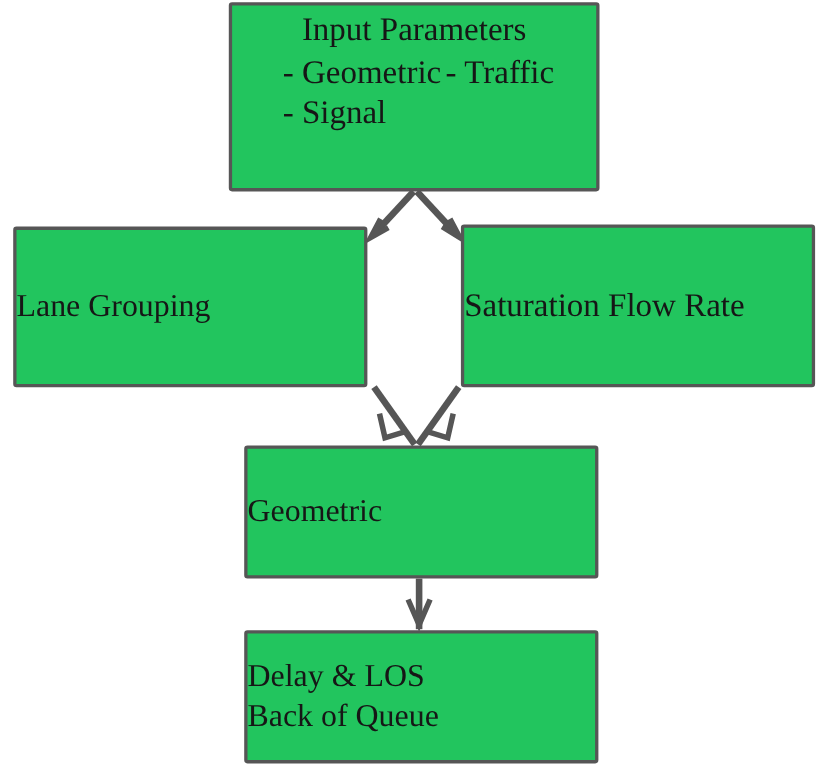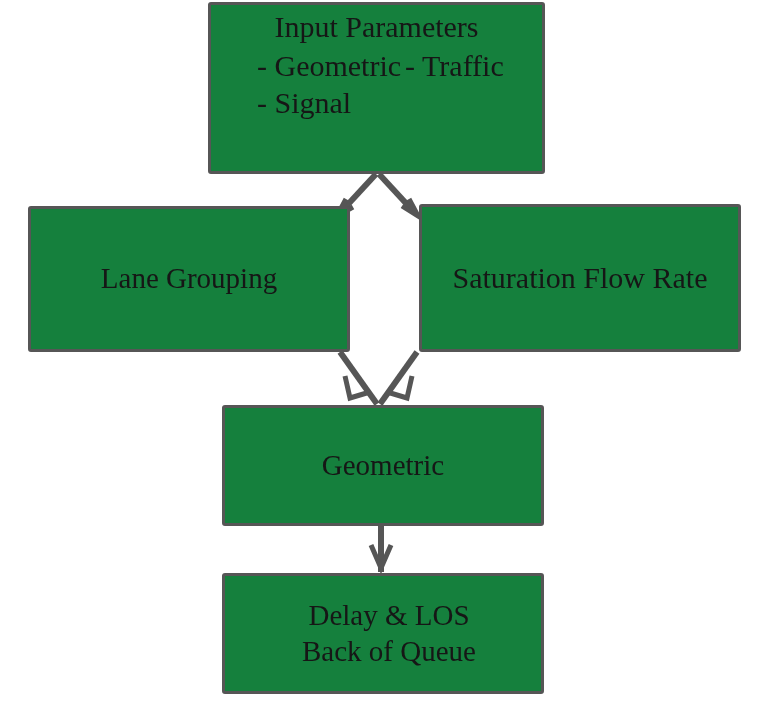--- a/index.html
+++ b/index.html
@@ -13,26 +13,26 @@
   #flowchart-canvas {
     position: relative;
     width: 757px;
     height: 702px;
     background: #ffffff;
     overflow: hidden;
   }
   .node-box {
     position: absolute;
     box-sizing: border-box;
-    background: #15803d;
+    background: #22c55e;
     border: 3px solid #565656;
     border-radius: 3px;
     display: flex;
     flex-direction: column;
-    align-items: center;
+    align-items: flex-start;
     justify-content: center;
     color: #161616;
   }
   .node-line {
     display: block;
     white-space: pre;
     line-height: 1.22;
     text-align: center;
   }
   
@@ -55,21 +55,21 @@
     margin-top: 1px;
   }
   #node-input-parameters .bullet-line {
     font-size: 30px;
     text-align: left;
     line-height: 1.25;
     white-space: pre;
   }
   
   #node-lane-grouping {
-    left: 28px;
+    left: 12px;
     top: 206px;
     width: 322px;
     height: 146px;
   }
   #node-lane-grouping .node-line { font-size: 29px; }
   
   #node-saturation-flow {
     left: 419px;
     top: 204px;
     width: 322px;
@@ -84,21 +84,21 @@
     height: 121px;
   }
   #node-capacity .node-line { font-size: 29px; }
   
   #node-delay-los {
     left: 222px;
     top: 573px;
     width: 322px;
     height: 121px;
   }
-  #node-delay-los .node-line { font-size: 29px; margin-left: 12px; }
+  #node-delay-los .node-line { font-size: 29px; }
 
   #connector-layer {
     position: absolute;
     left: 0;
     top: 0;
     width: 757px;
     height: 702px;
     pointer-events: none;
   }
 </style>

